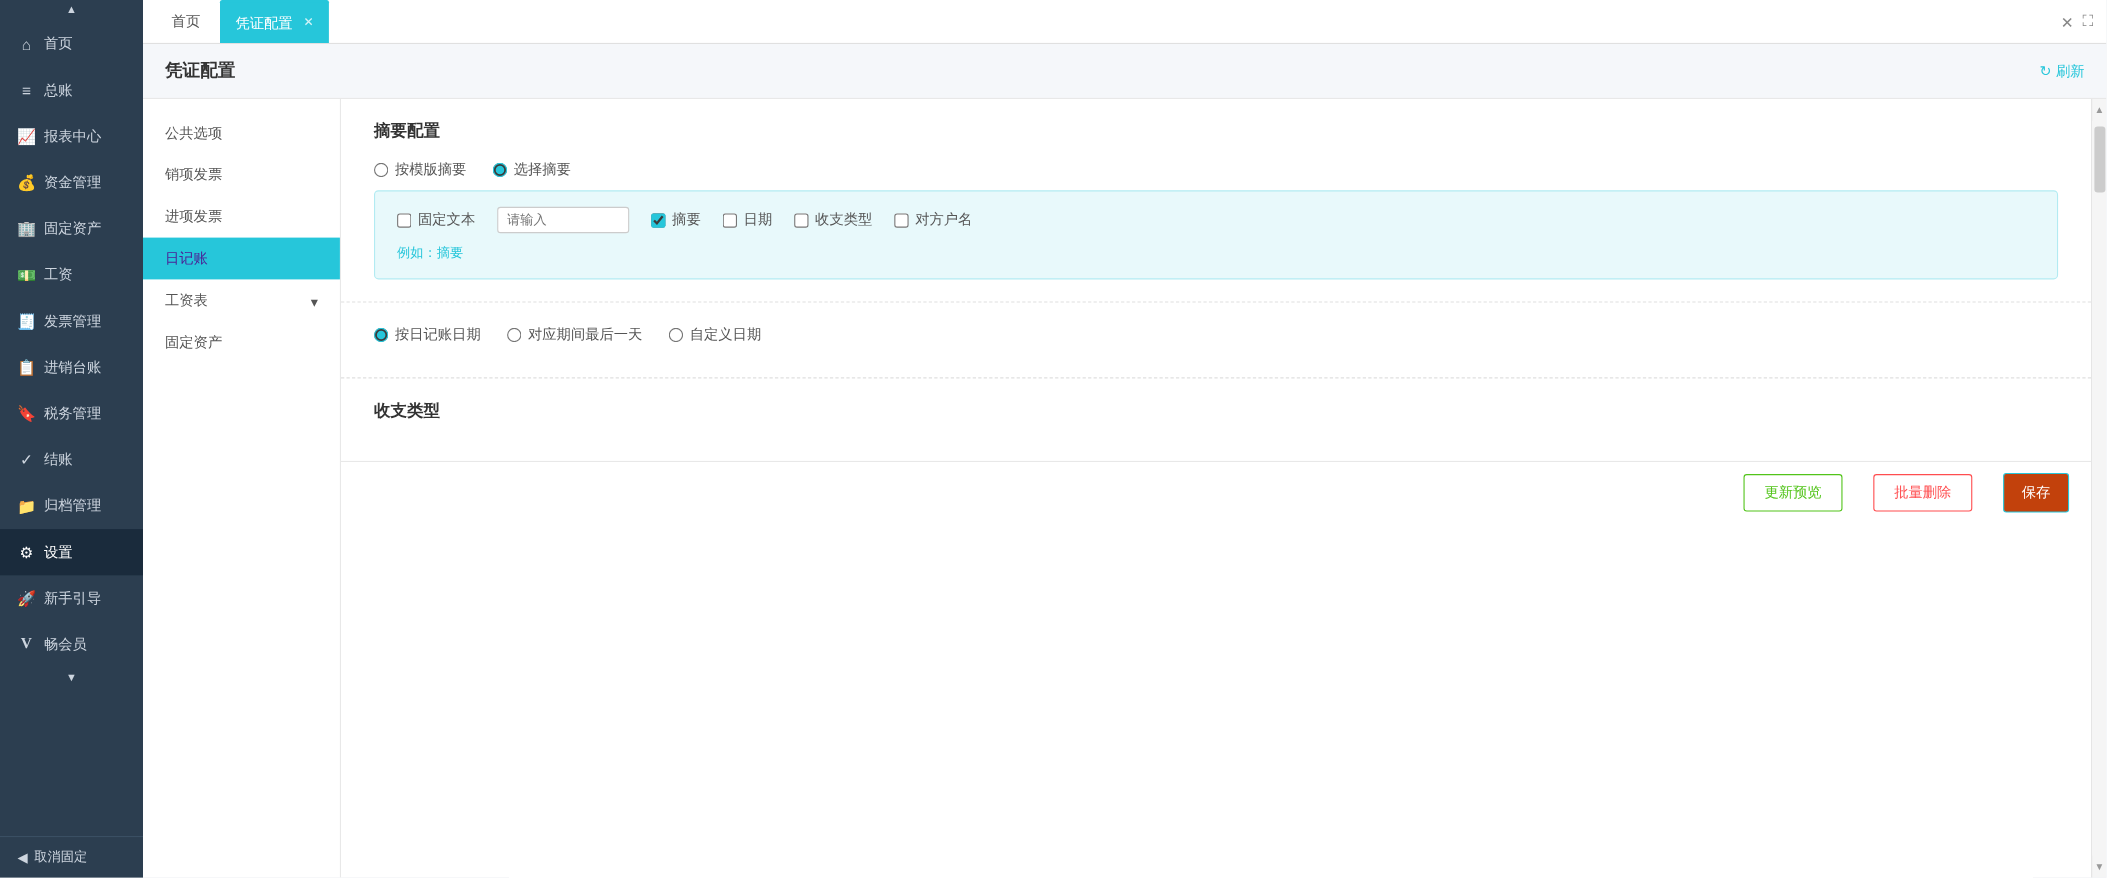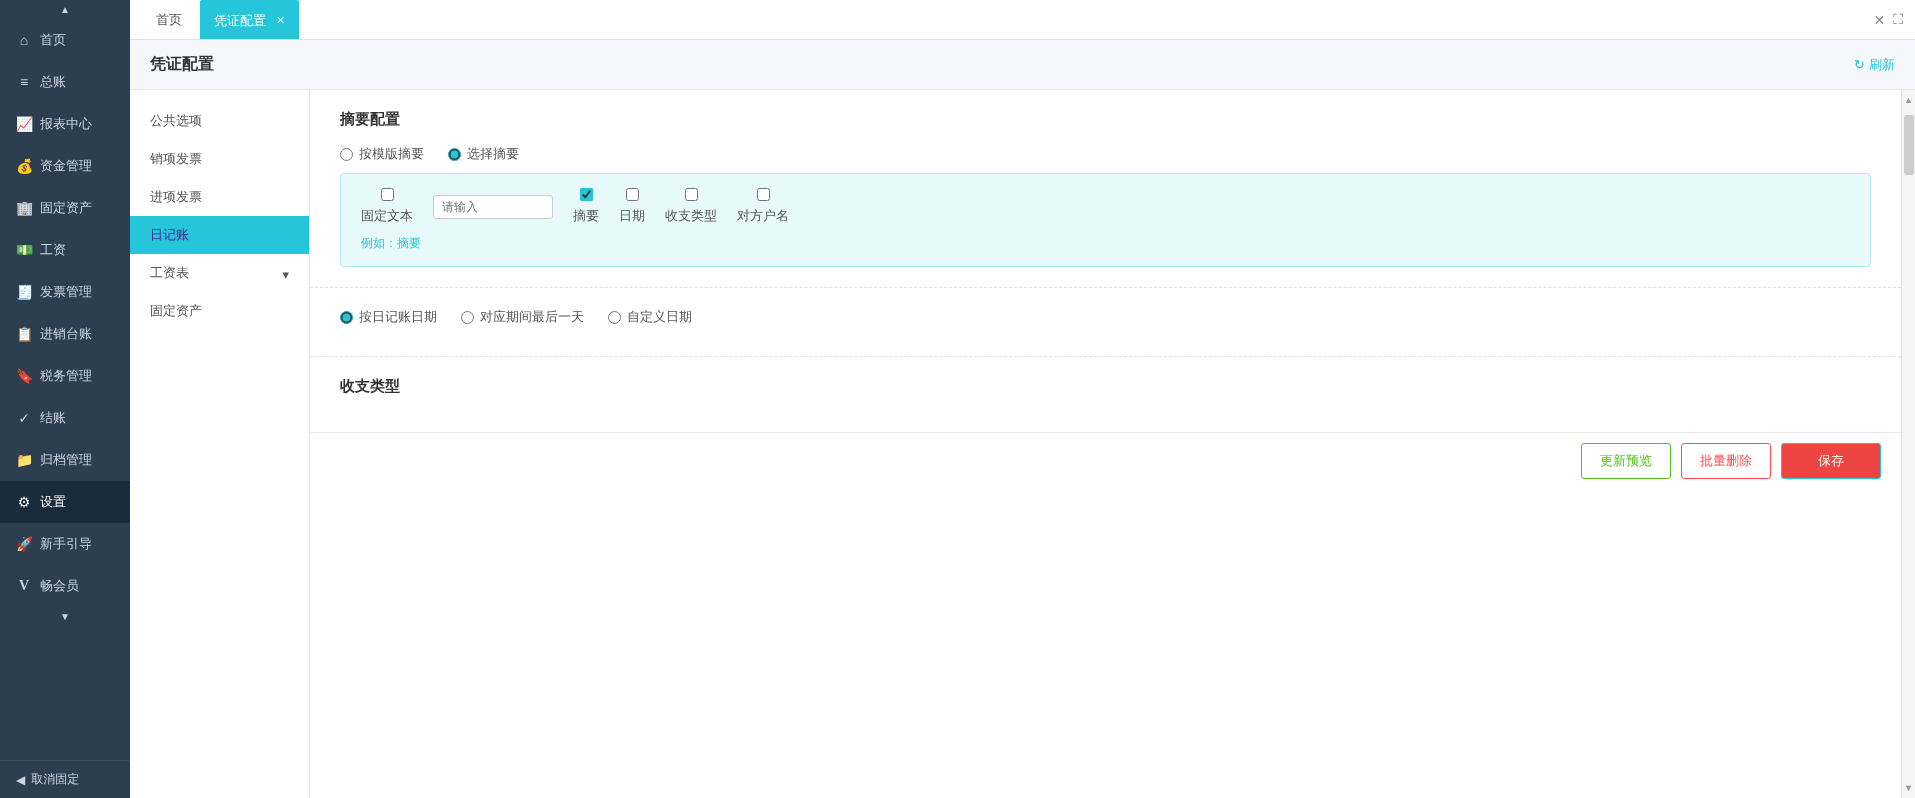--- a/index.html
+++ b/index.html
@@ -198,21 +198,20 @@
       gap: 20px;
       flex-wrap: wrap;
     }
     .checkbox-item {
       display: flex;
       align-items: center;
       gap: 6px;
       font-size: 13px;
       color: #555;
       cursor: pointer;
-      flex-direction: column;
     }
     .checkbox-item input[type="checkbox"] {
       accent-color: #26c6da;
     }
     .text-input {
       border: 1px solid #ccc;
       border-radius: 3px;
       padding: 4px 8px;
       font-size: 12px;
       width: 120px;
@@ -225,45 +224,46 @@
     }
 
     
     .bottom-bar {
       position: sticky;
       bottom: 0;
       background: #fff;
       border-top: 1px solid #e8e8e8;
       padding: 10px 20px;
       display: flex;
+      align-items: center;
       justify-content: flex-end;
-      gap: 10px;
+      gap: 28px;
     }
     .btn {
       padding: 7px 18px;
       border-radius: 3px;
       font-size: 13px;
       cursor: pointer;
       border: 1px solid transparent;
     }
     .btn-outline-green {
       background: #fff;
       border-color: #52c41a;
       color: #52c41a;
     }
     .btn-outline-red {
       background: #fff;
       border-color: #ff4d4f;
       color: #ff4d4f;
     }
     .btn-primary {
-      background: #ef4444;
+      background: #c2410c;
       color: #fff;
       border-color: #26c6da;
-      padding: 8px 36px;
+      padding: 8px 16px;
     }
 
     
     .right-content::-webkit-scrollbar { width: 6px; }
     .right-content::-webkit-scrollbar-thumb { background: #ccc; border-radius: 3px; }
 
     
     .edge-scrollbar {
       width: 14px;
       background: #f5f5f5;

